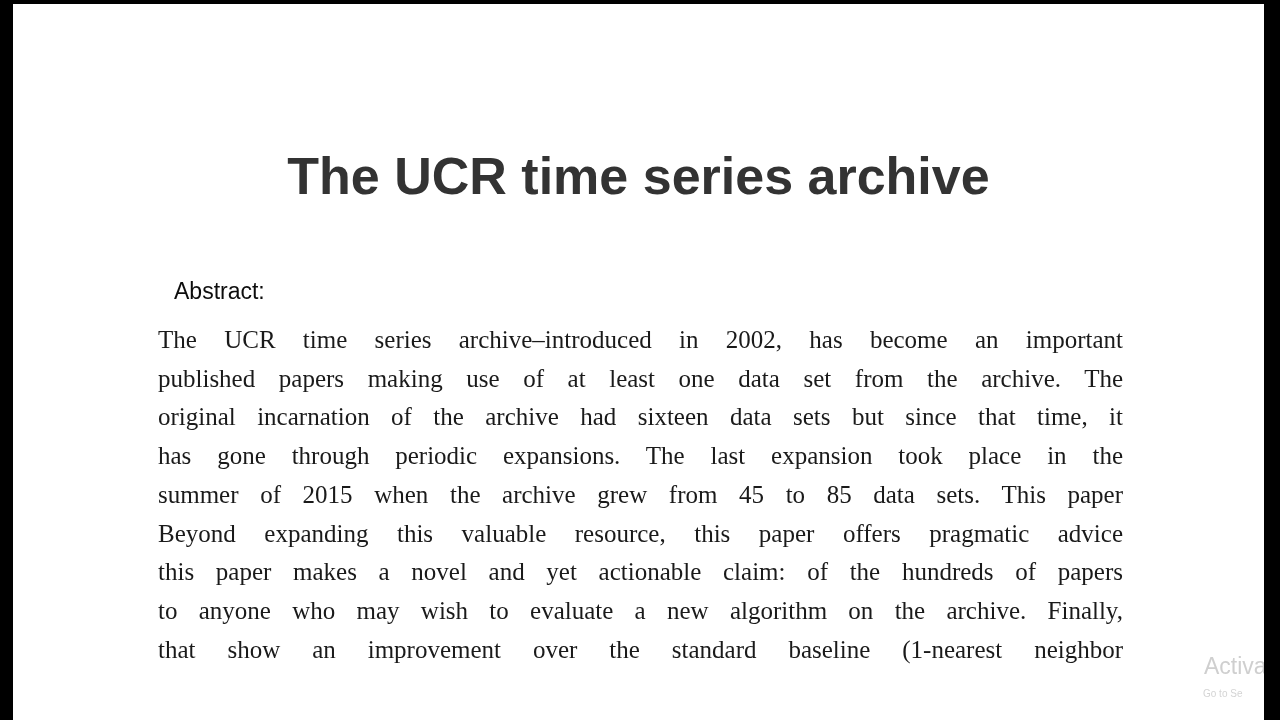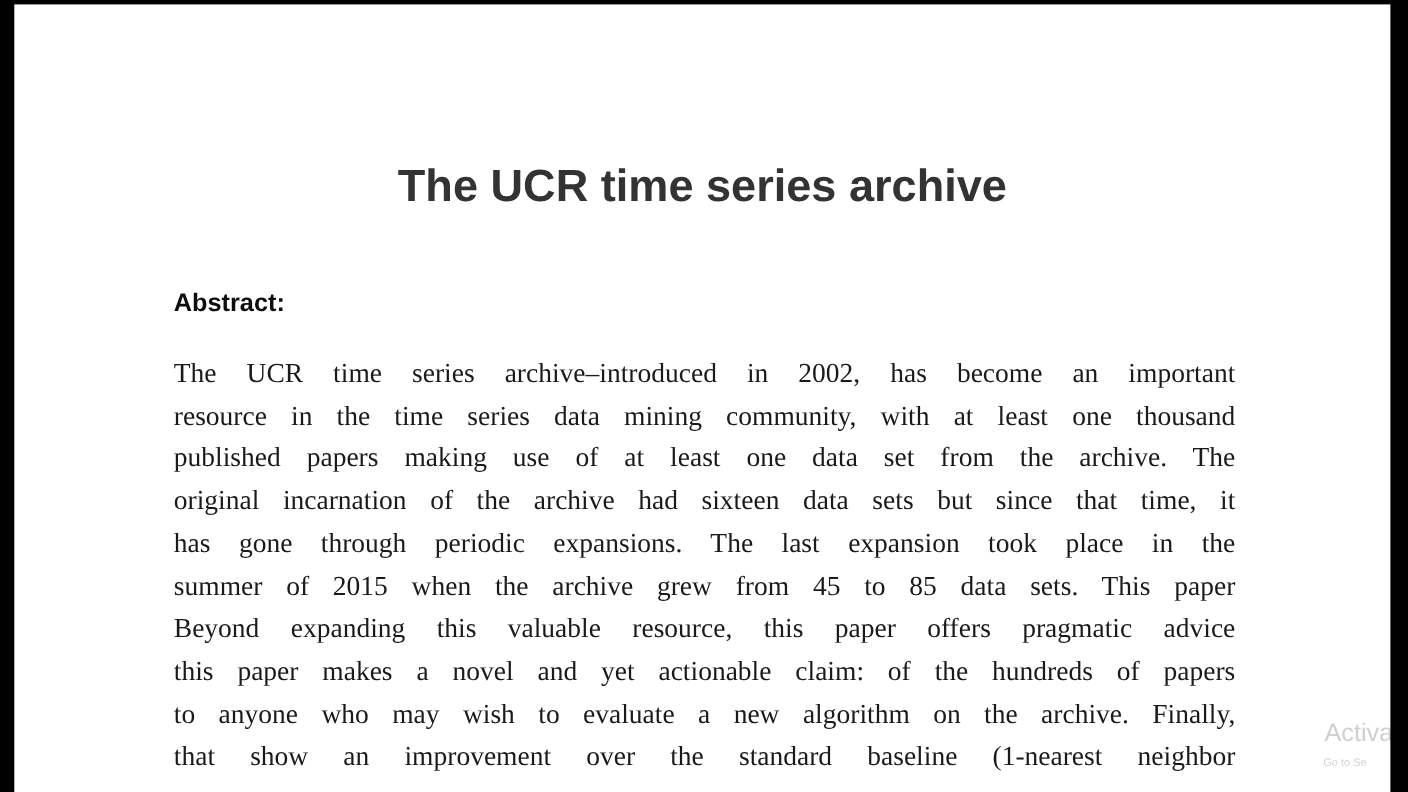--- a/index.html
+++ b/index.html
@@ -20,33 +20,33 @@
   
   .paper-title {
     position: absolute;
     left: 13px;
     right: 16px;
     top: 146px;
     margin: 0;
     text-align: center;
     font-family: "Liberation Sans", sans-serif;
     font-weight: bold;
-    font-size: 41px;
+    font-size: 52px;
     letter-spacing: 0px;
     color: #333333;
   }
 
   
   .abstract-heading {
     position: absolute;
     left: 158px;
     top: 262px;
-    margin: 0;
+    margin: 16px;
     font-family: "Liberation Sans", sans-serif;
-    font-weight: bold;
+    font-weight: normal;
     font-size: 23px;
     color: #0d0d0d;
   }
 
   
   .abstract-body {
     position: absolute;
     left: 158px;
     top: 321px;
     width: 965px;
@@ -85,21 +85,20 @@
 <body>
 
 <div class="screen">
 
   <h1 class="paper-title">The UCR time series archive</h1>
 
   <h2 class="abstract-heading">Abstract:</h2>
 
   <div class="abstract-body">
       <div class="abstract-line">The UCR time series archive–introduced in 2002, has become an important</div>
-      <div class="abstract-line">resource in the time series data mining community, with at least one thousand</div>
       <div class="abstract-line">published papers making use of at least one data set from the archive. The</div>
       <div class="abstract-line">original incarnation of the archive had sixteen data sets but since that time, it</div>
       <div class="abstract-line">has gone through periodic expansions. The last expansion took place in the</div>
       <div class="abstract-line">summer of 2015 when the archive grew from 45 to 85 data sets. This paper</div>
       <div class="abstract-line">Beyond expanding this valuable resource, this paper offers pragmatic advice</div>
       <div class="abstract-line">this paper makes a novel and yet actionable claim: of the hundreds of papers</div>
       <div class="abstract-line">to anyone who may wish to evaluate a new algorithm on the archive. Finally,</div>
       <div class="abstract-line">that show an improvement over the standard baseline (1-nearest neighbor</div>
     </div>
 

